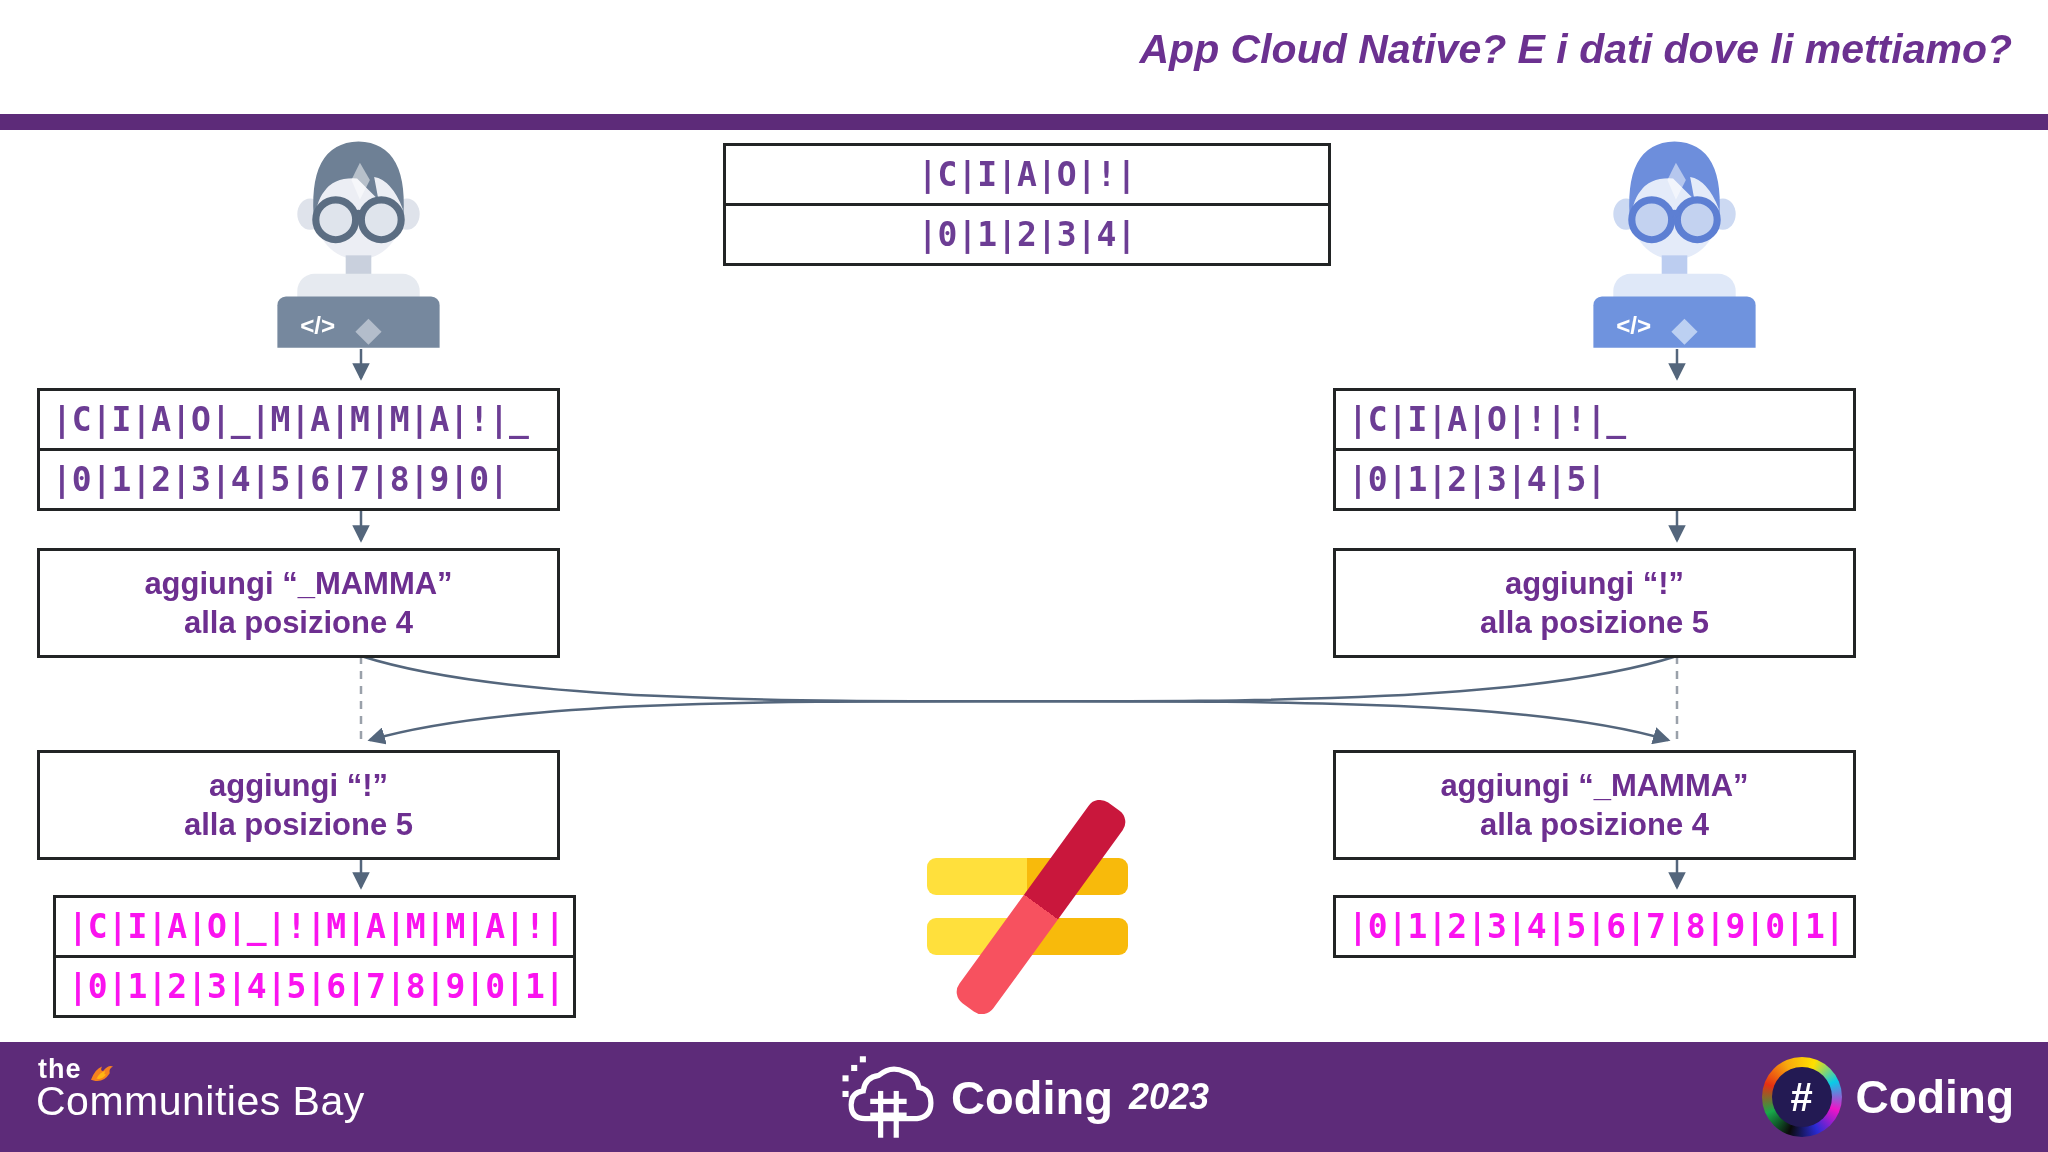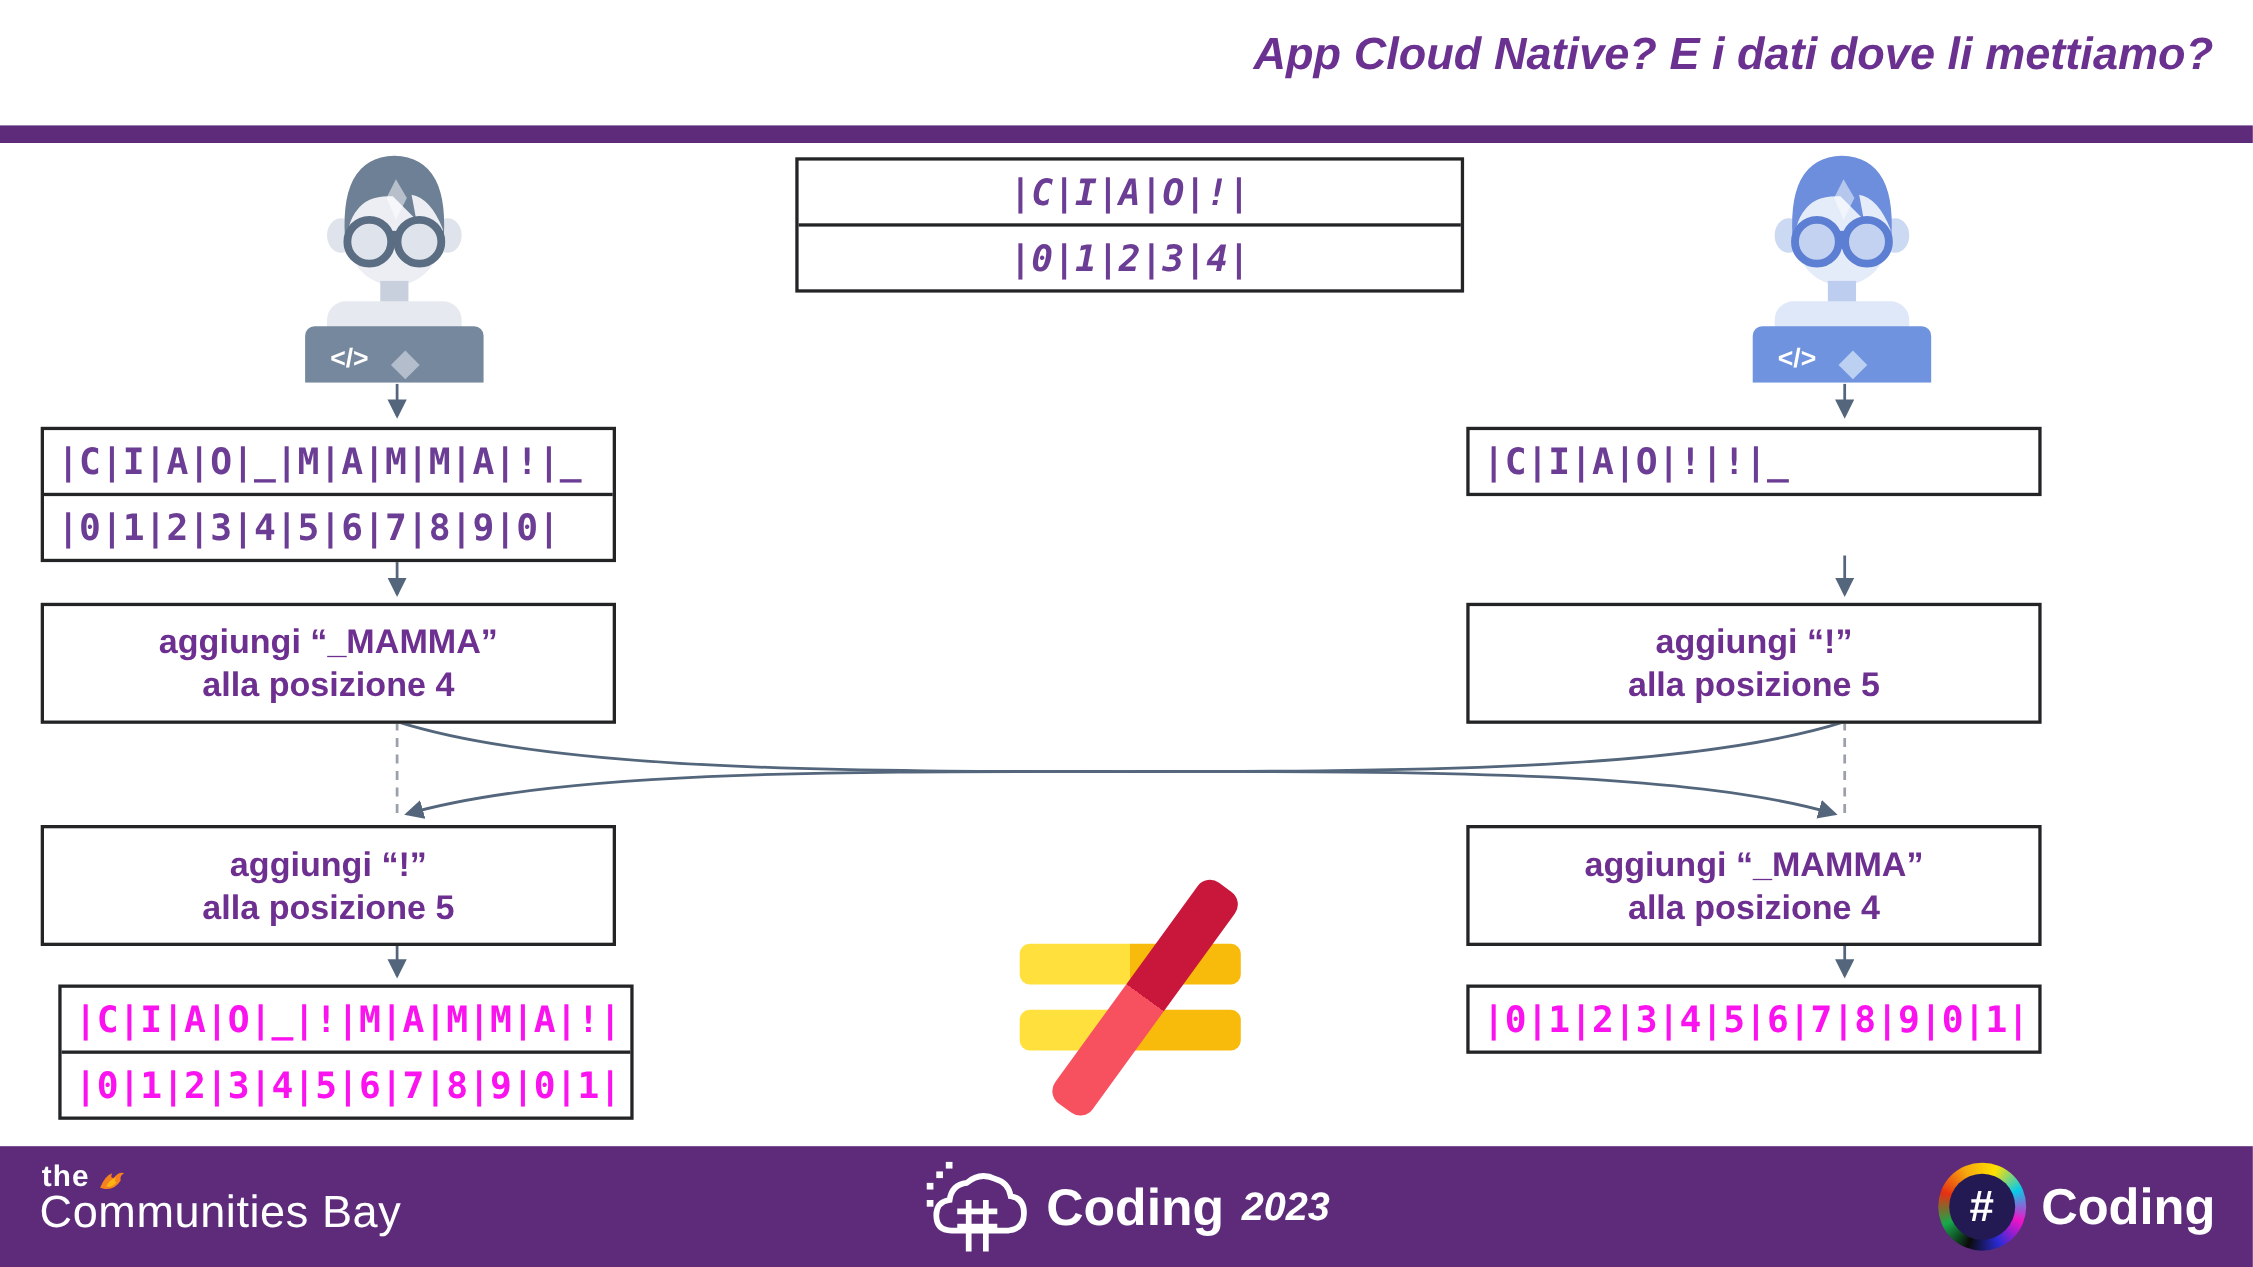--- a/index.html
+++ b/index.html
@@ -27,21 +27,21 @@
   .conn{stroke:var(--slate);stroke-width:2.5;fill:none;}
   .dash{stroke:#9aa1aa;stroke-width:2.5;stroke-dasharray:8 7;fill:none;}
 
   
   .str-box{position:absolute;background:#fff;border:3px solid var(--border);z-index:2;}
   .str-row{height:57px;display:flex;align-items:center;white-space:pre;
     font-family:"DejaVu Sans Mono",monospace;font-weight:bold;font-size:33px;}
   .str-row + .str-row{border-top:3px solid var(--border);}
   .purple{color:var(--mono-purple);}
   .magenta{color:var(--magenta);}
-  .center-text{justify-content:center;font-style:italic;}
+  .center-text{justify-content:center;}
   .left-text{padding-left:12px;}
 
   .box-shared{left:723px;top:143px;width:602px;}
   .box-l1{left:37px;top:388px;width:517px;}
   .box-lres{left:37px;top:895px;width:517px;margin-left:16px;}
   .box-r1{left:1333px;top:388px;width:517px;}
   .box-rres{left:1333px;top:895px;width:517px;}
 
   
   .op-box{position:absolute;background:#fff;border:3px solid var(--border);z-index:2;
@@ -176,20 +176,21 @@
   <span>alla posizione 5</span>
 </div>
 
 <div class="str-box box-lres">
   <div class="str-row magenta left-text">|C|I|A|O|_|!|M|A|M|M|A|!|</div>
   <div class="str-row magenta left-text">|0|1|2|3|4|5|6|7|8|9|0|1|</div>
 </div>
 
 <div class="str-box box-r1">
   <div class="str-row purple left-text">|C|I|A|O|!|!|_</div>
+  <div class="str-row purple left-text">|0|1|2|3|4|5|</div>
 </div>
 
 <div class="op-box box-rop1">
   <span>aggiungi “!”</span>
   <span>alla posizione 5</span>
 </div>
 
 <div class="op-box box-rop2">
   <span>aggiungi “_MAMMA”</span>
   <span>alla posizione 4</span>

